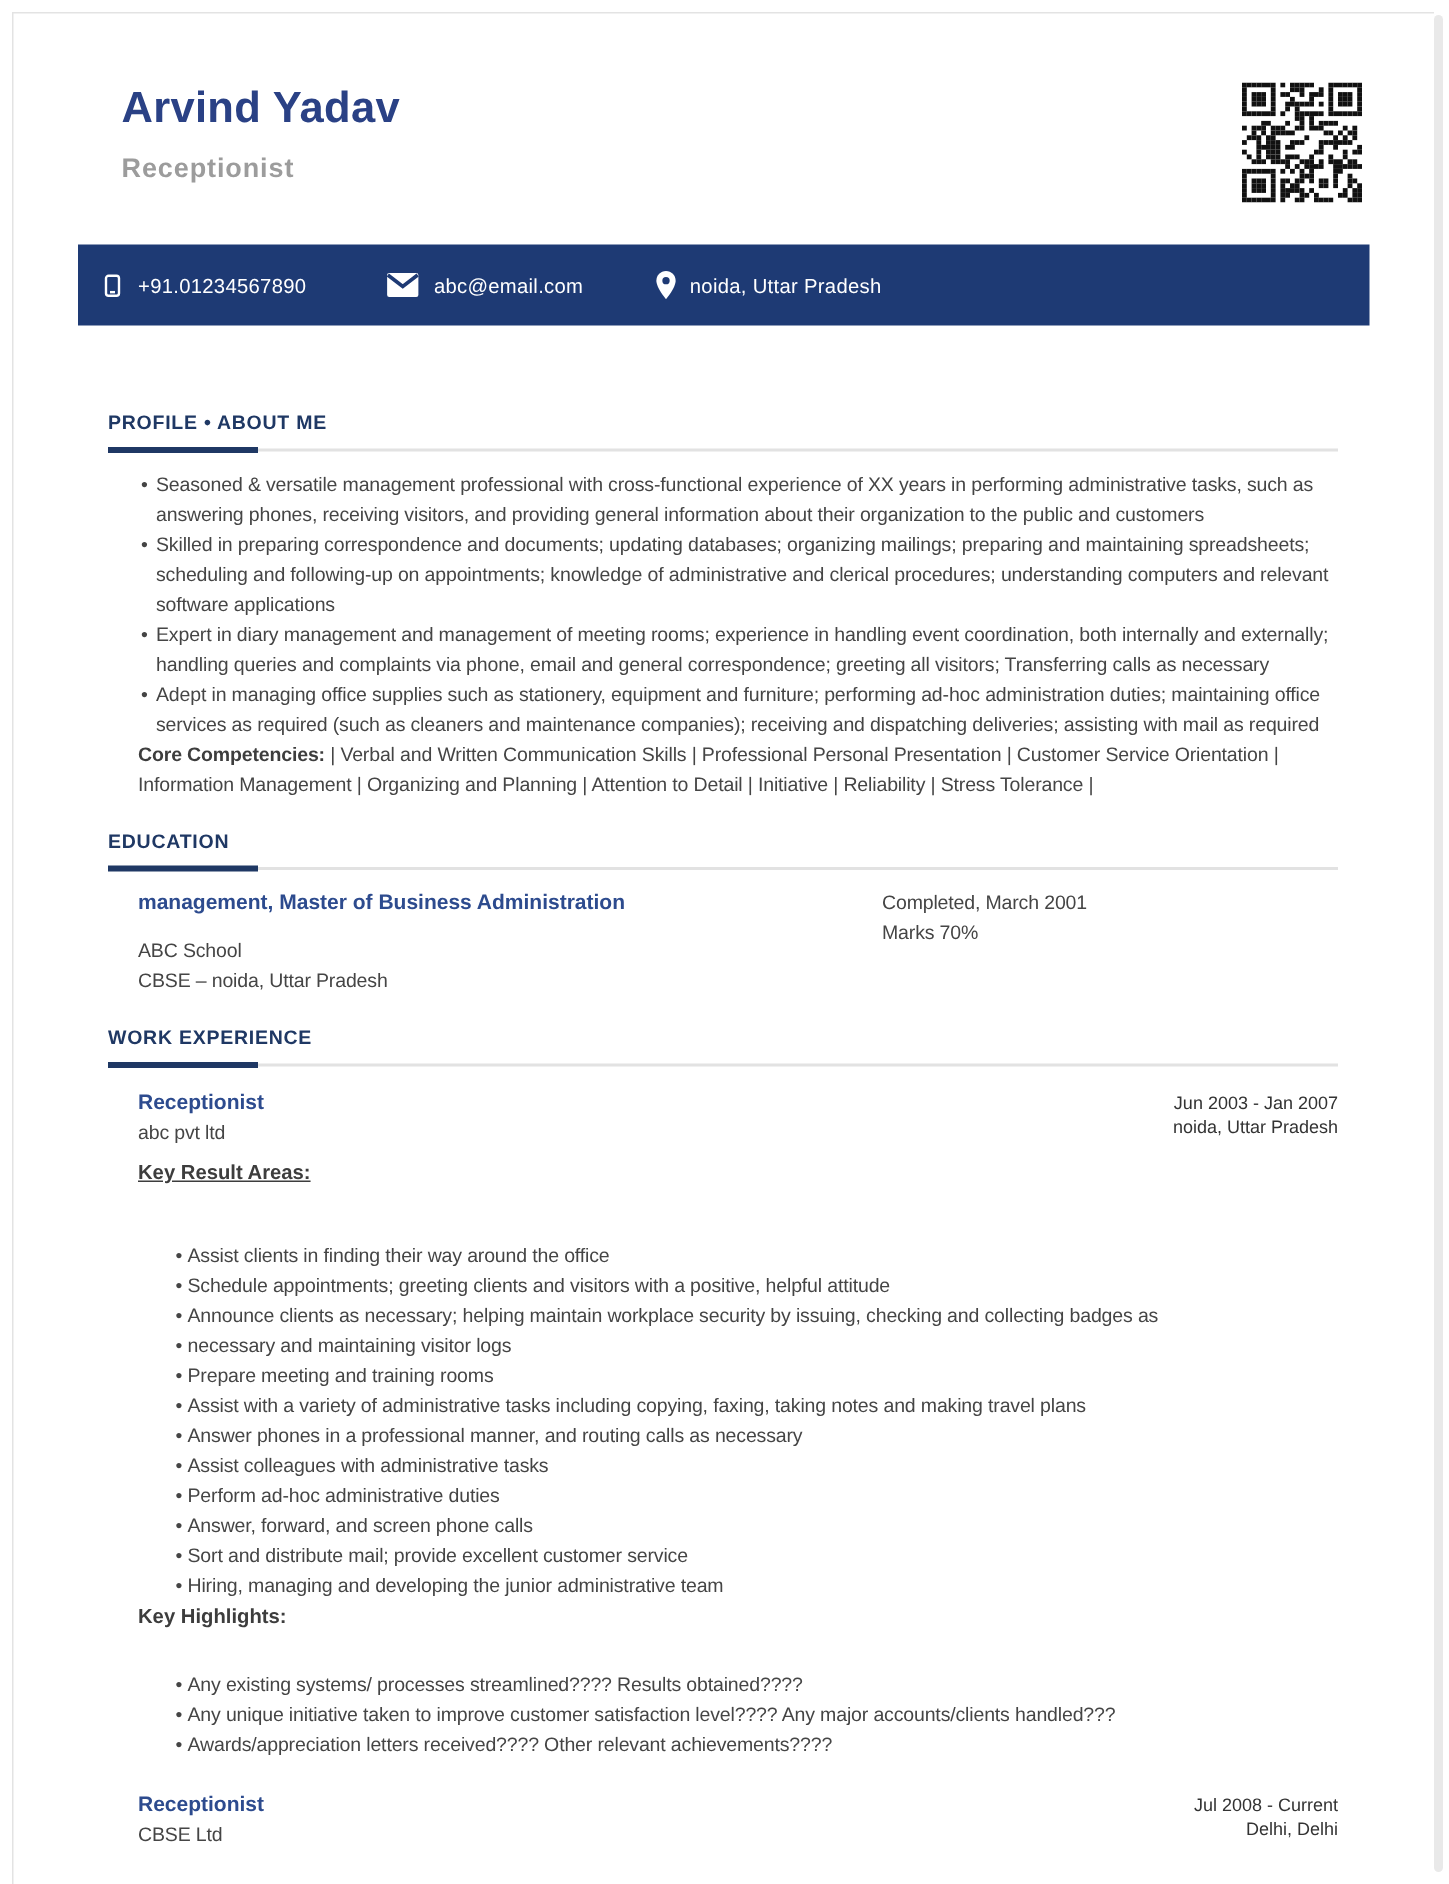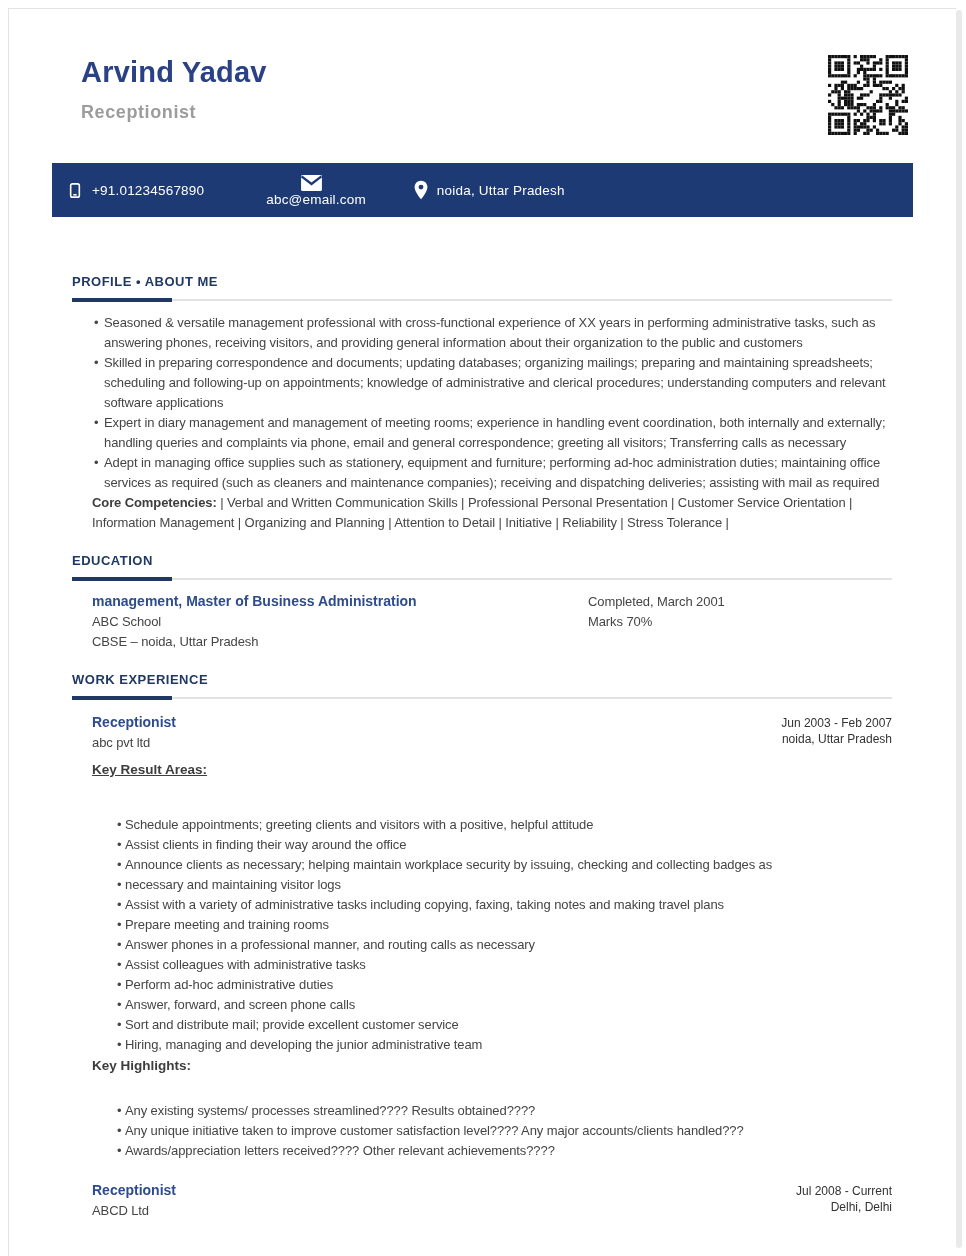--- a/index.html
+++ b/index.html
@@ -21,21 +21,21 @@
   .qr svg { display:block; width:80px; height:80px; fill:#111; }
 
   
   .contact-bar {
     position:absolute; left:52px; top:163px; width:861px; height:54px;
     background:#1e3a74; display:flex; align-items:center; color:#fff;
   }
   .contact-item { display:flex; align-items:center; }
   .contact-item .txt { font-size:13.5px; margin-left:9px; letter-spacing:0.2px; }
   .ci-phone { margin-left:15px; }
-  .ci-mail { margin-left:53px;flex-direction:column; }
+  .ci-mail { margin-left:53px; }
   .ci-loc  { margin-left:48px; }
   .icon svg { display:block; }
 
   
   .content { position:absolute; top:274px; left:72px; right:74px; }
   .sec-heading { font-size:13px; font-weight:bold; color:#1f3864; letter-spacing:0.5px; line-height:15px; }
   .rule { position:relative; height:2px; background:#e2e2e2; margin-top:10px; }
   .rule::before { content:""; position:absolute; left:0; top:-1px; width:100px; height:4px; background:#1f3864; }
 
   .body-txt, li, .plain { font-size:13px; line-height:20px; color:#454545; letter-spacing:-0.1px; }
@@ -45,21 +45,21 @@
   li::before { content:"\2022"; position:absolute; left:0; color:#454545; }
 
   .profile-list { margin-top:12px; margin-left:22px; }
   .core { margin-left:20px; }
   .bold-label { font-weight:bold; color:#3d3d3d; }
 
   .edu-heading { margin-top:20px; }
   .edu-row { display:flex; margin-top:12px; margin-left:20px;gap:16px; }
   .edu-left { width:480px; }
   .entry-title { font-size:14px; font-weight:bold; color:#2d4b8e; line-height:18px; }
-  .edu-line { margin-top:2px; }
+  .edu-line { margin-top:14px; }
 
   .work-heading { margin-top:20px; }
   .job-head { display:flex; justify-content:space-between; margin-top:14px; }
   .job-left { margin-left:20px; }
   .job-company { margin-top:2px; }
   .job-right { text-align:right; font-size:12px; color:#333; line-height:16px; padding-top:2px; }
 
   .kra-label { margin-left:20px; margin-top:8px; font-size:13.5px; font-weight:bold; color:#3d3d3d; line-height:18px;text-decoration:underline; }
   .kra-list { margin-top:36px; margin-left:45px; }
   .kra-list li { padding-left:8px; }
@@ -452,50 +452,50 @@
 
     <div class="sec-heading work-heading">WORK EXPERIENCE</div>
     <div class="rule"></div>
 
     <div class="job-head">
       <div class="job-left">
         <div class="entry-title">Receptionist</div>
         <div class="body-txt job-company">abc pvt ltd</div>
       </div>
       <div class="job-right">
-        <div>Jun 2003 - Feb 2007</div>
+        <div>Jun 2003 - Jan 2007</div>
         <div>noida, Uttar Pradesh</div>
       </div>
     </div>
     <p class="kra-label">Key Result Areas:</p>
     <ul class="kra-list">
+      <li>Assist clients in finding their way around the office</li>
       <li>Schedule appointments; greeting clients and visitors with a positive, helpful attitude</li>
-      <li>Assist clients in finding their way around the office</li>
       <li>Announce clients as necessary; helping maintain workplace security by issuing, checking and collecting badges as</li>
       <li>necessary and maintaining visitor logs</li>
+      <li>Prepare meeting and training rooms</li>
       <li>Assist with a variety of administrative tasks including copying, faxing, taking notes and making travel plans</li>
-      <li>Prepare meeting and training rooms</li>
       <li>Answer phones in a professional manner, and routing calls as necessary</li>
       <li>Assist colleagues with administrative tasks</li>
       <li>Perform ad-hoc administrative duties</li>
       <li>Answer, forward, and screen phone calls</li>
       <li>Sort and distribute mail; provide excellent customer service</li>
       <li>Hiring, managing and developing the junior administrative team</li>
     </ul>
     <p class="kh-label">Key Highlights:</p>
     <ul class="kh-list">
       <li>Any existing systems/ processes streamlined???? Results obtained????</li>
       <li>Any unique initiative taken to improve customer satisfaction level???? Any major accounts/clients handled???</li>
       <li>Awards/appreciation letters received???? Other relevant achievements????</li>
     </ul>
 
     <div class="job-head job-head-2">
       <div class="job-left">
         <div class="entry-title">Receptionist</div>
-        <div class="body-txt job-company">ABCD Ltd</div>
+        <div class="body-txt job-company">CBSE Ltd</div>
       </div>
       <div class="job-right">
         <div>Jul 2008 - Current</div>
         <div>Delhi, Delhi</div>
       </div>
     </div>
 
   </div>
 </div>
 

